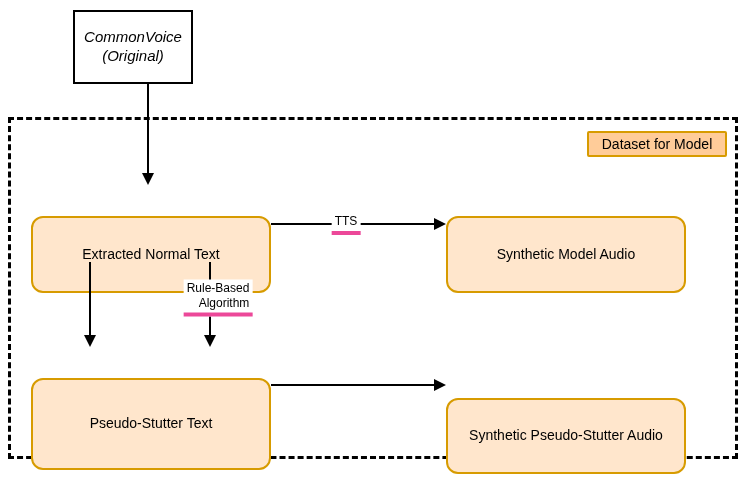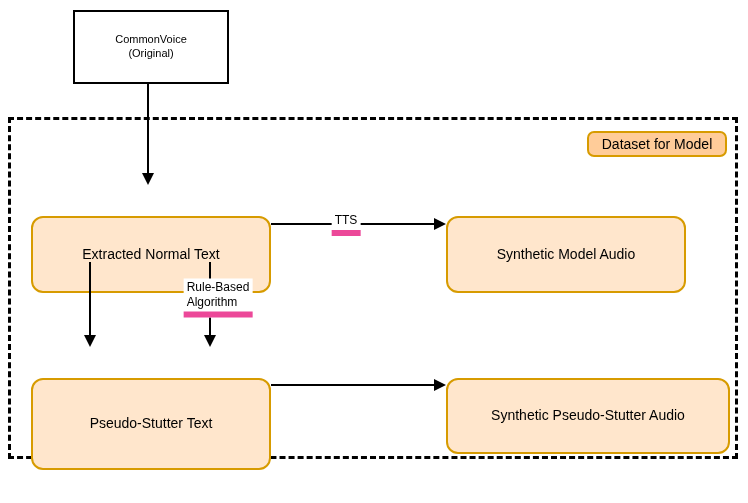--- a/index.html
+++ b/index.html
@@ -17,51 +17,52 @@
   
   .node {
     display: flex;
     align-items: center;
     justify-content: center;
     text-align: center;
     white-space: pre-line;
     line-height: 1.25;
   }
   .source-node {
-    left: 73px; top: 10px; width: 156px; height: 74px;
+    left: 73px; top: 10px; width: 120px; height: 74px;
     background: #ffffff;
     border: 2px solid #000000;
-    font-size: 11px;
+    font-size: 15px;
+    font-style: italic;
   }
   .orange-node {
     background: #ffe6cc;
     border: 2px solid #d79b00;
     border-radius: 12px;
     font-size: 14px;
     z-index: 2;
     margin-top: 31px;
   }
   .n-extracted  { left: 31px;  top: 185px; width: 240px; height: 77px; }
   .n-syn-normal { left: 446px; top: 185px; width: 240px; height: 77px; }
   .n-pseudo     { left: 31px;  top: 347px; width: 240px; height: 92px; }
-  .n-syn-stut   { left: 446px; top: 347px; width: 284px; height: 76px; }
+  .n-syn-stut   { left: 446px; top: 367px; width: 240px; height: 76px; }
 
   
   .boundary {
     left: 8px; top: 117px; width: 730px; height: 342px;
     border: 3px dashed #000000;
     z-index: 1;
   }
 
   
   .badge {
     left: 587px; top: 131px; width: 140px; height: 26px;
     background: #ffcc99;
     border: 2px solid #d79b00;
-    border-radius: 7px;
+    border-radius: 2px;
     display: flex; align-items: center; justify-content: center;
     font-size: 14px;
     z-index: 3;
   }
 
   
   .line { background: #000000; z-index: 2; }
   .l-cv-down   { left: 147px; top: 84px;  width: 2px;   height: 90px; }
   .l-tts       { left: 271px; top: 223px; width: 163px; height: 2px; }
   .l-llm-down  { left: 89px;  top: 262px; width: 2px;   height: 74px; }
@@ -84,24 +85,24 @@
   .h-tts  { left: 434px; top: 218px; }
   .h-llm  { left: 84px;  top: 335px; }
   .h-rule { left: 204px; top: 335px; }
   .h-tts2 { left: 434px; top: 379px; }
 
   
   .edge-label {
     background: #ffffff;
     font-size: 12px;
     line-height: 1.25;
-    text-align: left;
+    text-align: right;
     white-space: pre-line;
     padding: 1px 3px 2px 3px;
-    border-bottom: 6px solid #ec4899;
+    border-bottom: 4px solid #ec4899;
     transform: translate(-50%, -50%);
     z-index: 4;
   }
   .el-tts  { left: 346px; top: 224px; }
   .el-llm  { left: 90px;  top: 298px; }
   .el-rule { left: 218px; top: 298px; }
   .el-tts2 { left: 343px; top: 386px; }
 </style>
 </head>
 <body>

